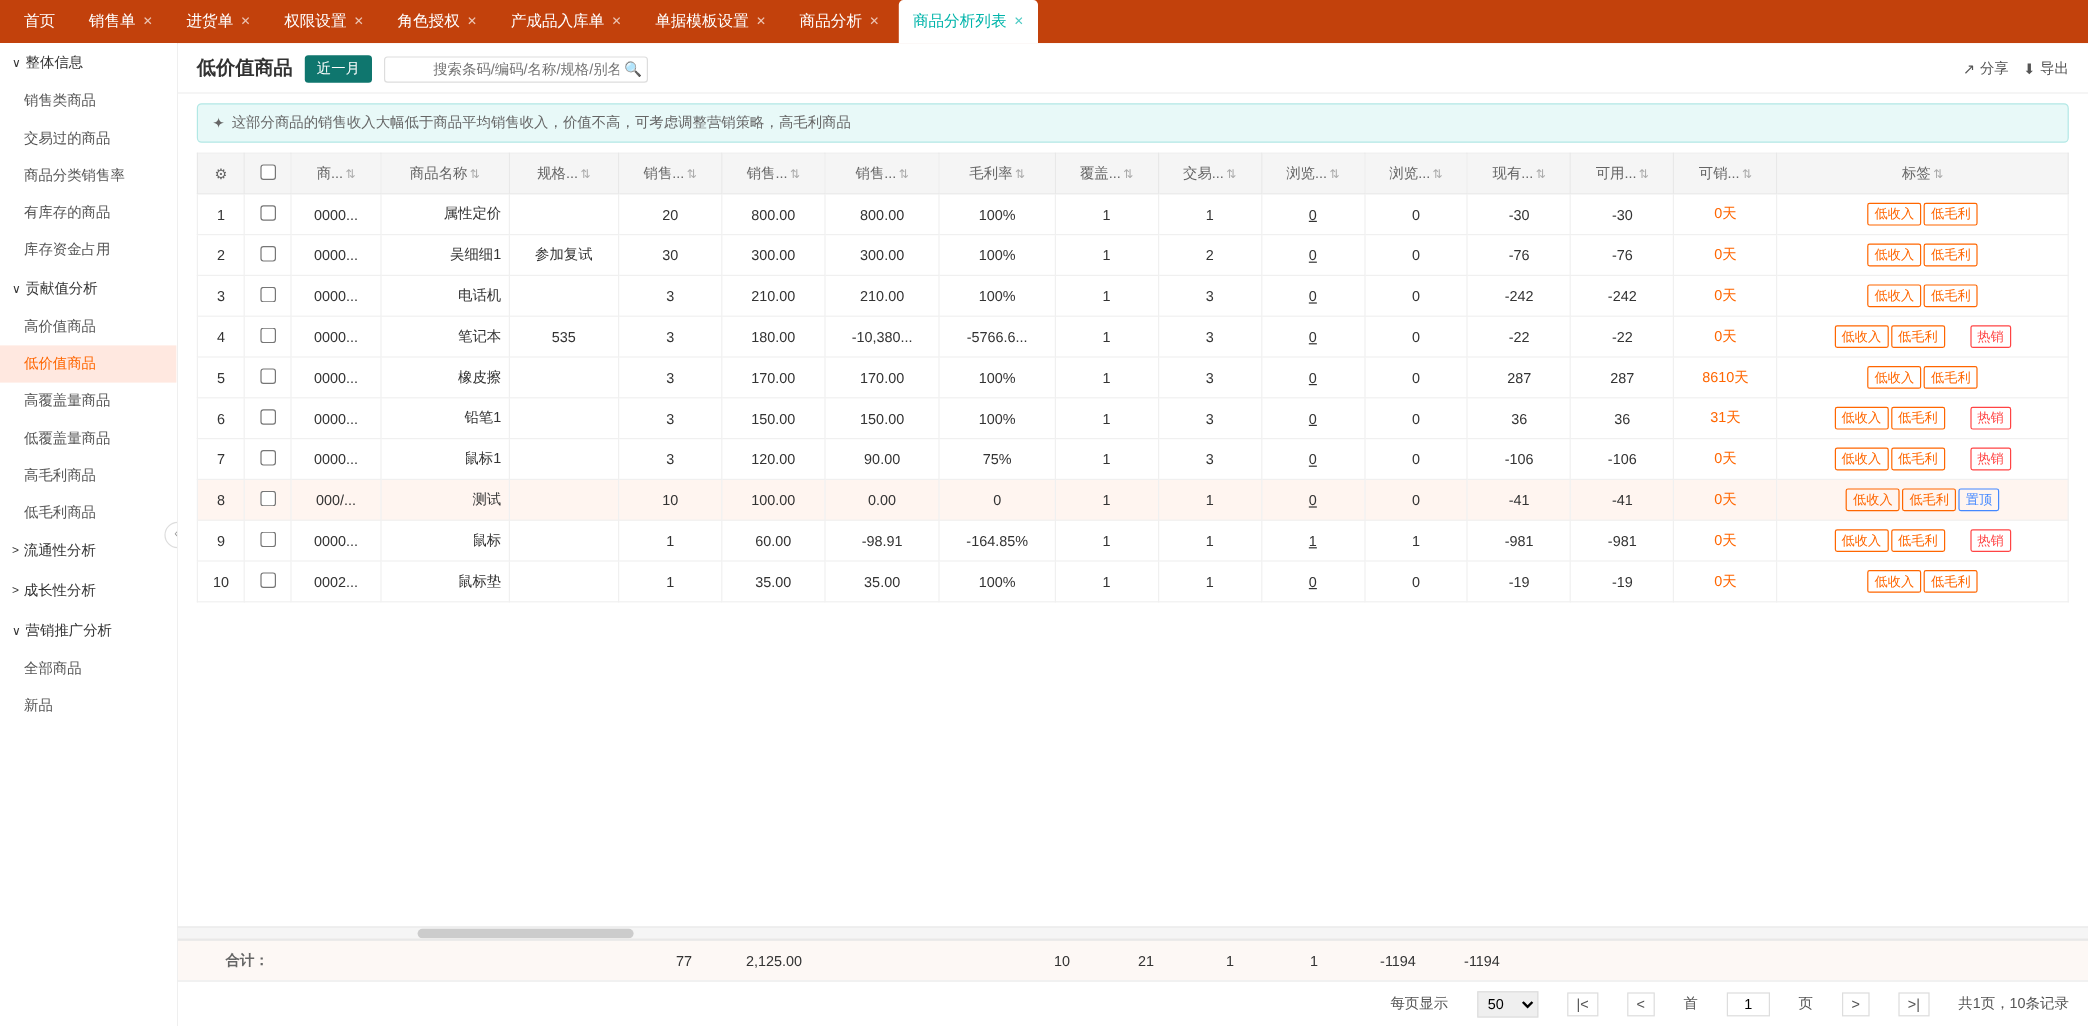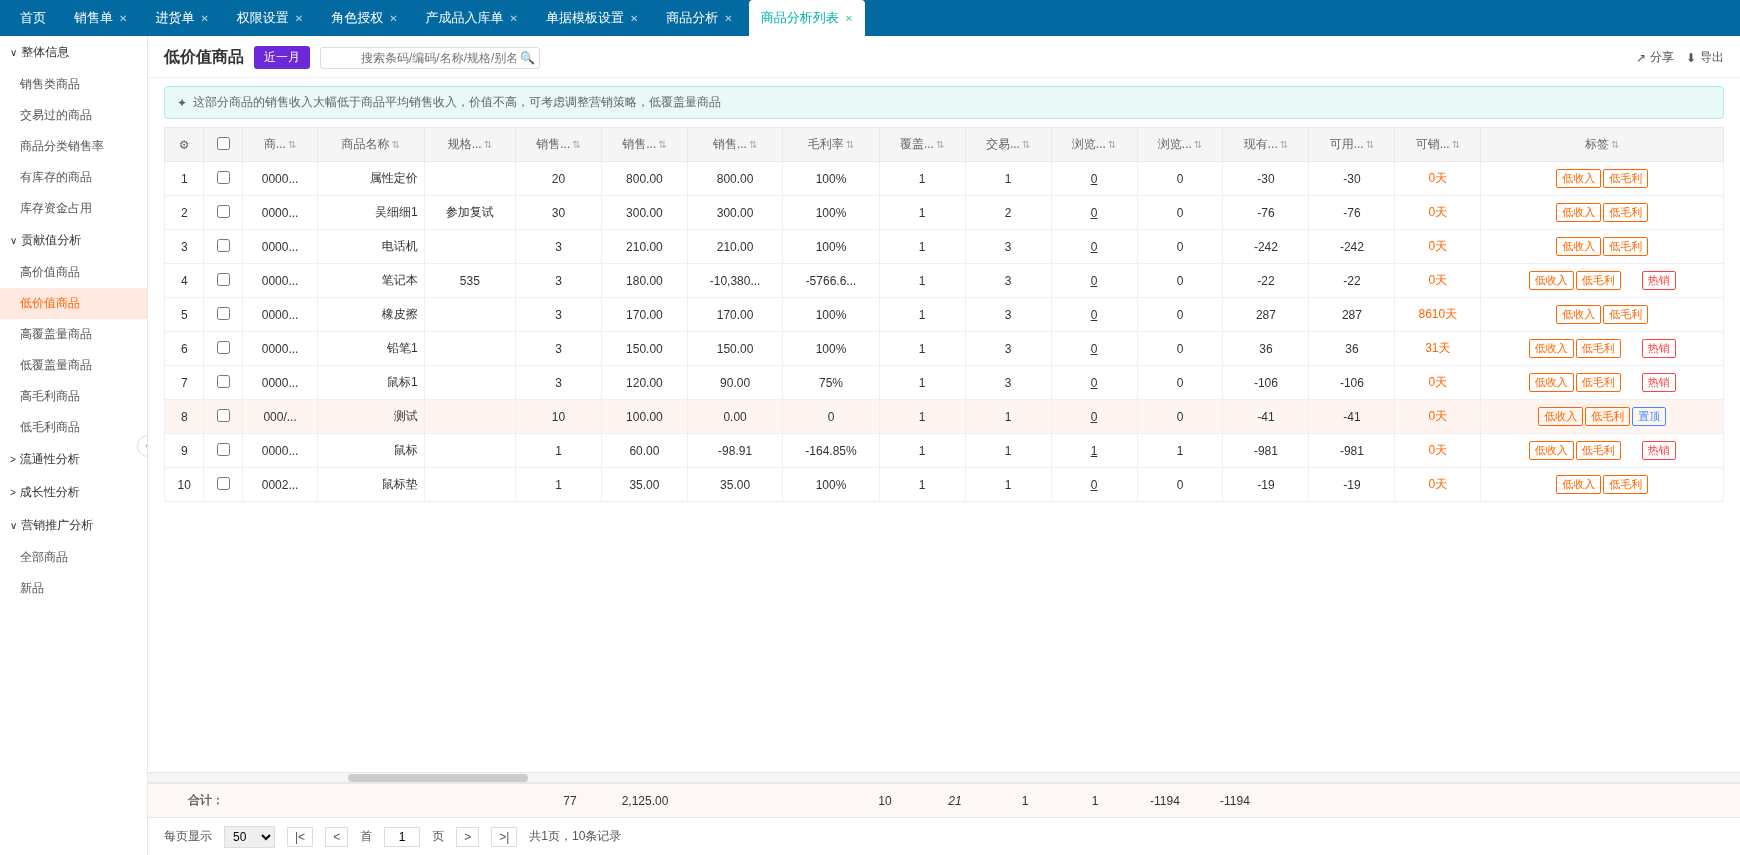--- a/index.html
+++ b/index.html
@@ -1,20 +1,20 @@
 <!DOCTYPE html>
 <html><head>
   <meta charset="utf-8">
   <style>
     * { box-sizing: border-box; margin: 0; padding: 0; }
     body { font-family: 'Microsoft YaHei', Arial, sans-serif; font-size: 12px; background: #f5f5f5; color: #333; overflow: hidden; }
 
     
     .top-nav {
-      background: #0369a1;
+      background: #c2410c;
       height: 36px;
       display: flex;
       align-items: center;
       padding: 0 8px;
       gap: 4px;
     }
     .nav-item {
       color: #fff;
       padding: 0 12px;
       height: 36px;
@@ -76,21 +76,21 @@
       gap: 10px;
       border-bottom: 1px solid #eee;
       position: relative;
     }
     .content-title {
       font-size: 16px;
       font-weight: bold;
       color: #333;
     }
     .filter-btn {
-      background: #6d28d9;
+      background: #0f766e;
       color: #fff;
       border: none;
       border-radius: 3px;
       padding: 3px 10px;
       font-size: 12px;
       cursor: pointer;
     }
     .search-box {
       display: flex;
       align-items: center;
@@ -216,22 +216,23 @@
       padding: 0 6px;
     }
 
     
     .pagination {
       height: 38px;
       border-top: 1px solid #e8e8e8;
       background: #fff;
       display: flex;
       align-items: center;
+      justify-content: flex-end;
       padding: 0 16px;
-      gap: 12px;
+      gap: 24px;
       font-size: 12px;
       color: #555;
     }
     .pagination select {
       border: 1px solid #ddd;
       padding: 2px 4px;
       font-size: 12px;
     }
     .page-btn {
       border: 1px solid #ddd;
@@ -351,21 +352,21 @@
         </span>
         <span class="action-btn">
           <span>⬇</span>
           <span>导出</span>
         </span>
       </div>
     </div>
 
     <div class="info-banner">
       <span>✦</span>
-      <span>这部分商品的销售收入大幅低于商品平均销售收入，价值不高，可考虑调整营销策略，低覆盖量商品</span>
+      <span>这部分商品的销售收入大幅低于商品平均销售收入，价值不高，可考虑调整营销策略，高毛利商品</span>
     </div>
 
     <div class="table-container">
       <table>
         <thead id="table-head">
             <tr>
               <th><span>⚙</span></th>
               <th><input type="checkbox" style=""></th>
               <th>商...<span class="sort-icon">⇅</span></th>
               <th>商品名称<span class="sort-icon">⇅</span></th>
@@ -589,21 +590,21 @@
     <div style="width:36px;"></div>
     <div style="width:30px;"></div>
     <div style="width:70px;"></div>
     <div style="width:120px;"></div>
     <div style="width:60px;"></div>
     <div class="footer-cell" style="width:60px;">77</div>
     <div class="footer-cell" style="width:90px;">2,125.00</div>
     <div class="footer-cell" style="width:90px;"></div>
     <div class="footer-cell" style="width:70px;"></div>
     <div class="footer-cell" style="width:70px;">10</div>
-    <div class="footer-cell" style="width:70px;font-style:italic;">21</div>
+    <div class="footer-cell" style="width:70px;">21</div>
     <div class="footer-cell" style="width:70px;">1</div>
     <div class="footer-cell" style="width:70px;">1</div>
     <div class="footer-cell" style="width:70px;">-1194</div>
     <div class="footer-cell" style="width:70px;">-1194</div>
   </div>
 </div>
 
     <div class="pagination" id="pagination">
   <span>每页显示</span>
   <select>

